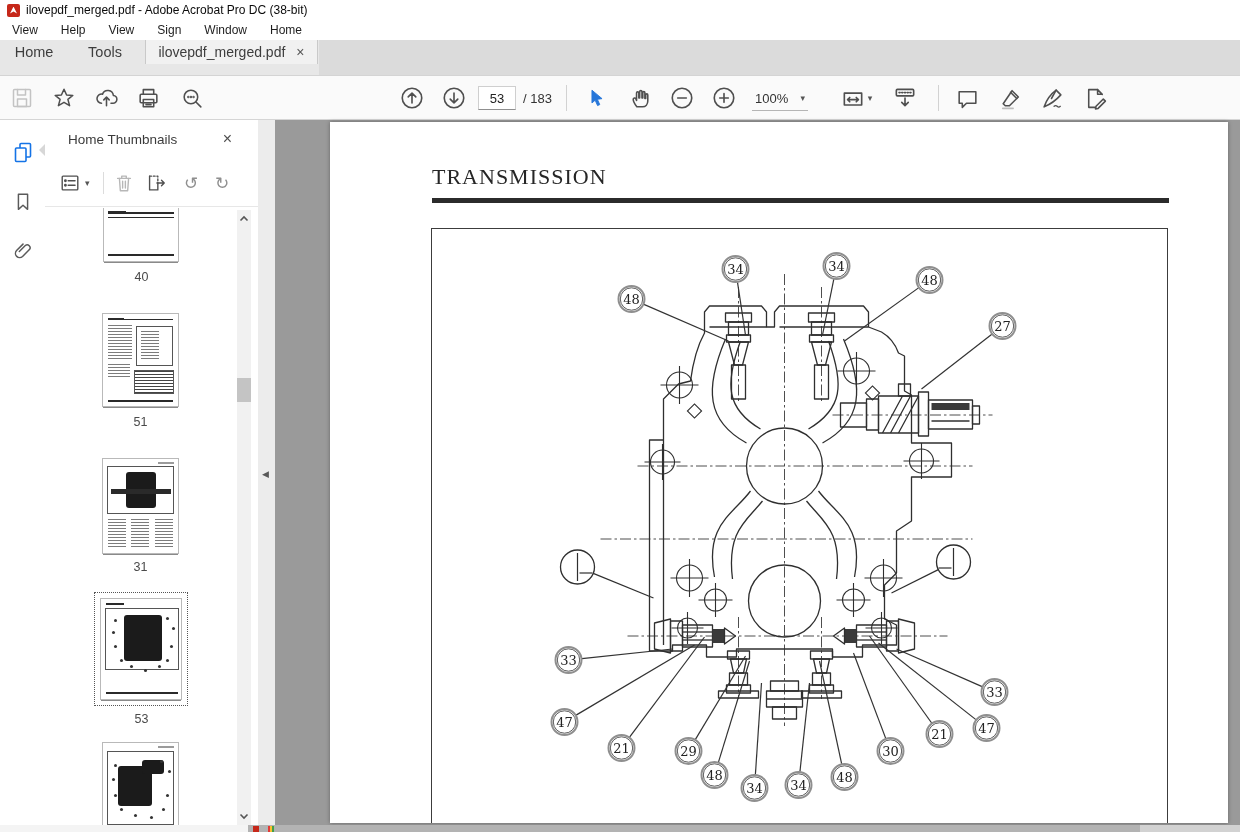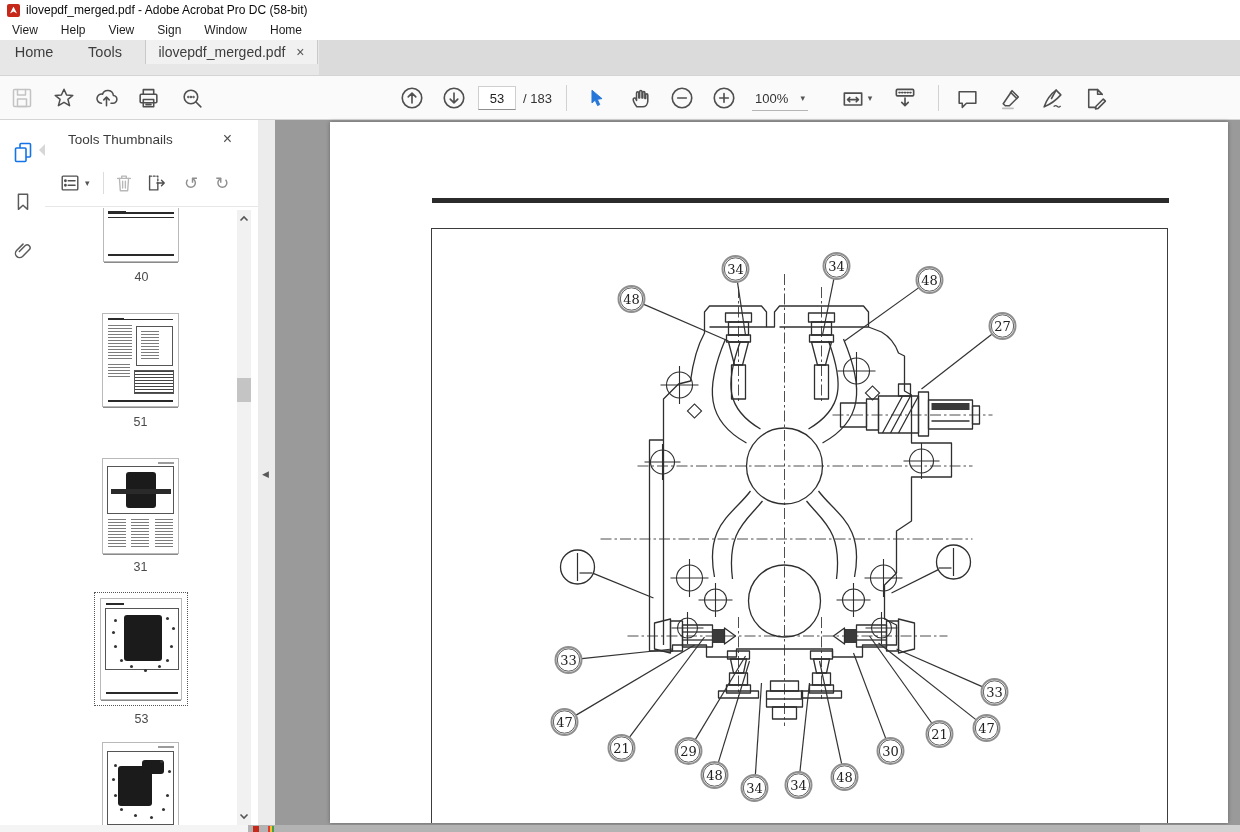--- a/index.html
+++ b/index.html
@@ -75,21 +75,21 @@
   .mbox{position:absolute;border:1px solid #555}
   .blob{position:absolute;background:#1b1b1b;border-radius:3px}
   .stripes{position:absolute;background:repeating-linear-gradient(#7c7c7c 0 1px,transparent 1px 3px)}
   .dots{position:absolute;width:3px;height:3px;background:#333;border-radius:50%}
 </style>
 </head>
 <body>
 
 <div class="titlebar">
   <div class="pdficon"></div>
-  <span>ilovepdf_merged.pdf - Adobe Acrobat Pro DC (58-bit)</span>
+  <span>ilovepdf_merged.pdf - Adobe Acrobat Pro DC (38-bit)</span>
 </div>
 
 <div class="menubar">
   <span>View</span>
   <span>Help</span>
   <span>View</span>
   <span>Sign</span>
   <span>Window</span>
   <span>Home</span>
 </div>
@@ -242,21 +242,21 @@
         </svg>
     </div>
     <div>
       <svg width="22" height="22" viewBox="0 0 24 24" fill="none" stroke="#5a5a5a" stroke-width="1.6" stroke-linecap="round">
         <path d="M8 12.5 14.5 6a3.2 3.2 0 0 1 4.5 4.5L11.5 18a4.6 4.6 0 0 1-6.5-6.5L12 4.5"></path>
         </svg>
     </div>
   </div>
 
   <div class="panel">
-    <div class="panel-header">Tools Thumbnails</div>
+    <div class="panel-header">Home Thumbnails</div>
     <div class="panel-x">×</div>
 
     <div class="ptools">
       <div class="pi" style="left:12px">
         <svg class="ic" width="22" height="22" viewBox="0 0 24 24" stroke-width="1.4">
           <rect x="3.5" y="4.5" width="17" height="15" rx="1"></rect>
             <circle cx="7" cy="9.5" r=".8" fill="#4f4f4f"></circle>
             <path d="M10 9.5h7.5"></path>
             <circle cx="7" cy="14.5" r=".8" fill="#4f4f4f"></circle>
             <path d="M10 14.5h7.5"></path>
@@ -357,20 +357,21 @@
       </div>
     </div>
   </div>
 
   <div class="gutter">
     <span class="col">◀</span>
   </div>
 
   <div class="docarea">
     <div class="page">
+      <div class="ptitle">TRANSMISSION</div>
       <div class="prule"></div>
       <div class="fig">
         <svg width="737" height="595" viewBox="0 0 736 595">
 
           <g stroke="#3a3a3a" stroke-width="0.9" fill="none" stroke-dasharray="11 3 2.5 3">
             <path d="M352 45V497"></path>
               <path d="M205 237H540"></path>
               <path d="M168 310H540"></path>
               <path d="M195 407H515"></path>
               <path d="M400 186H560"></path>

